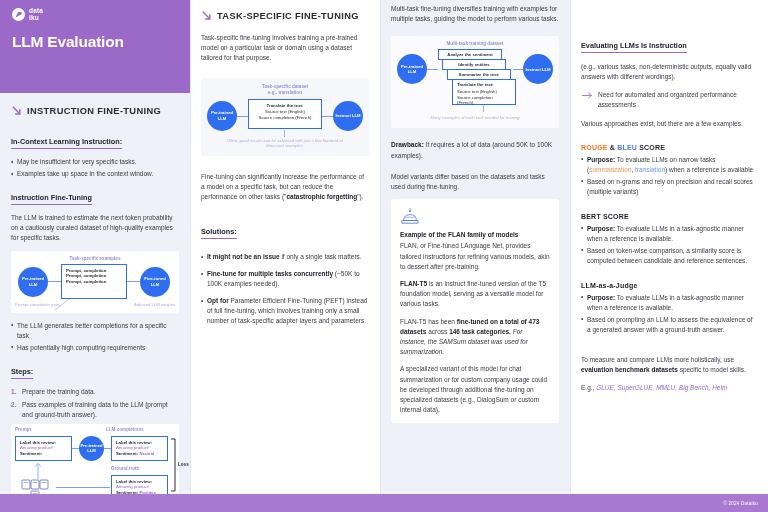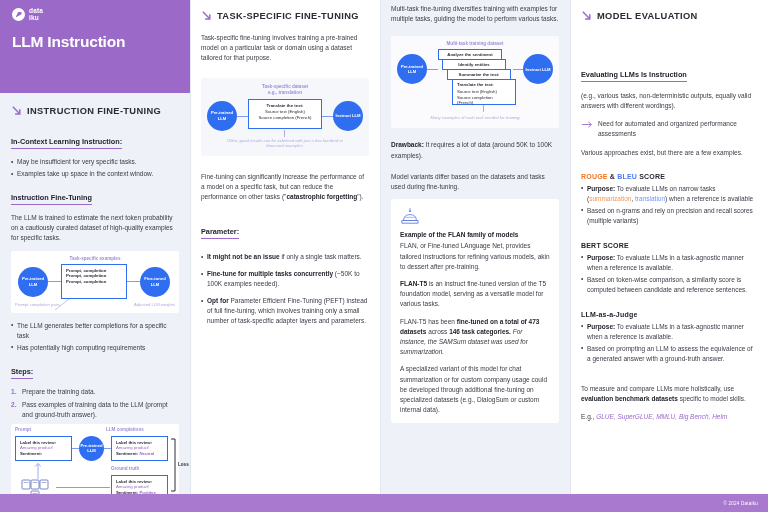--- a/index.html
+++ b/index.html
@@ -124,21 +124,21 @@
         <circle cx="480" cy="13" r="17" fill="#b48ad6"></circle>
       </svg>
       <div class="logo">
         <span class="logo-mark"></span>
         <span class="logo-text">
           <span>data</span><br>
           <span>iku</span>
         </span>
       </div>
       <h1>
-        <span>LLM Instruction</span><br>
+        <span>LLM Evaluation</span><br>
       </h1>
     </div>
 
     <div class="col-inner">
       <div class="sec-head">
         <svg class="arrow-ico" viewBox="0 0 12 12">
           <path d="M2 2 L9.2 9.2" stroke="#9b69c8" stroke-width="1.6" fill="none"></path>
           <path d="M9.6 4.6 L9.6 9.7 L4.5 9.7" stroke="#9b69c8" stroke-width="1.6" fill="none"></path>
         </svg>
         <span class="sec-title">INSTRUCTION FINE-TUNING</span>
@@ -281,21 +281,21 @@
           <div style="position:absolute;left:83px;top:34px;width:1px;height:7px;background:#b3a9dd;"></div>
         </div>
         <div class="dg-note" style="padding:0 24px;">Often, good results can be achieved with just a few hundred or thousand examples.</div>
       </div>
 
       <p class="body" style="margin-top:16px;">
         <span>Fine-tuning can significantly increase the performance of a model on a specific task, but  can reduce the performance on other tasks ("</span><b>catastrophic forgetting</b><span>").</span>
       </p>
 
       <div class="sub-wrap" style="margin-top:18px;">
-        <span class="sub">Parameter:</span>
+        <span class="sub">Solutions:</span>
       </div>
 
       <ul class="bul" style="margin-top:10px;">
         <li style="margin-bottom:7px;">
           <b>It might not be an issue</b><span> if only a single task matters.</span>
         </li>
         <li style="margin-bottom:7px;">
           <b>Fine-tune for multiple tasks concurrently</b><span> (~50K to 100K examples needed).</span>
         </li>
         <li>
@@ -360,27 +360,20 @@
         <p class="body">
           <span>FLAN-T5 has been </span><b>fine-tuned on a total of 473 datasets</b><span> across </span><b>146 task categories.</b><span class="it"> For instance, the SAMSum dataset was used for summarization.</span>
         </p>
         <p class="body" style="margin-bottom:0;">A specialized variant of this model for chat summarization or for custom company usage could be developed through additional fine-tuning on specialized datasets (e.g., DialogSum or custom internal data).</p>
       </div>
     </div>
   </div>
 
   <div class="col col4">
     <div class="col-inner">
-      <div class="sec-head" style="padding-top:10px;">
-        <svg class="arrow-ico" viewBox="0 0 12 12">
-          <path d="M2 2 L9.2 9.2" stroke="#9b69c8" stroke-width="1.6" fill="none"></path>
-          <path d="M9.6 4.6 L9.6 9.7 L4.5 9.7" stroke="#9b69c8" stroke-width="1.6" fill="none"></path>
-        </svg>
-        <span class="sec-title">MODEL EVALUATION</span>
-      </div>
 
       <div class="sub-wrap" style="margin-top:34px;">
         <span class="sub">Evaluating LLMs Is Instruction</span>
       </div>
 
       <p class="body" style="margin-top:6px;">(e.g., various tasks, non-deterministic outputs, equally valid answers with different wordings).</p>
 
       <div style="display:flex;gap:5px;margin:8px 0 9px 0;">
         <svg viewBox="0 0 14 10" style="width:12px;height:9px;flex:none;margin-top:1px;">
           <path d="M1 5 L12 5" stroke="#9b69c8" stroke-width="1" fill="none"></path>

